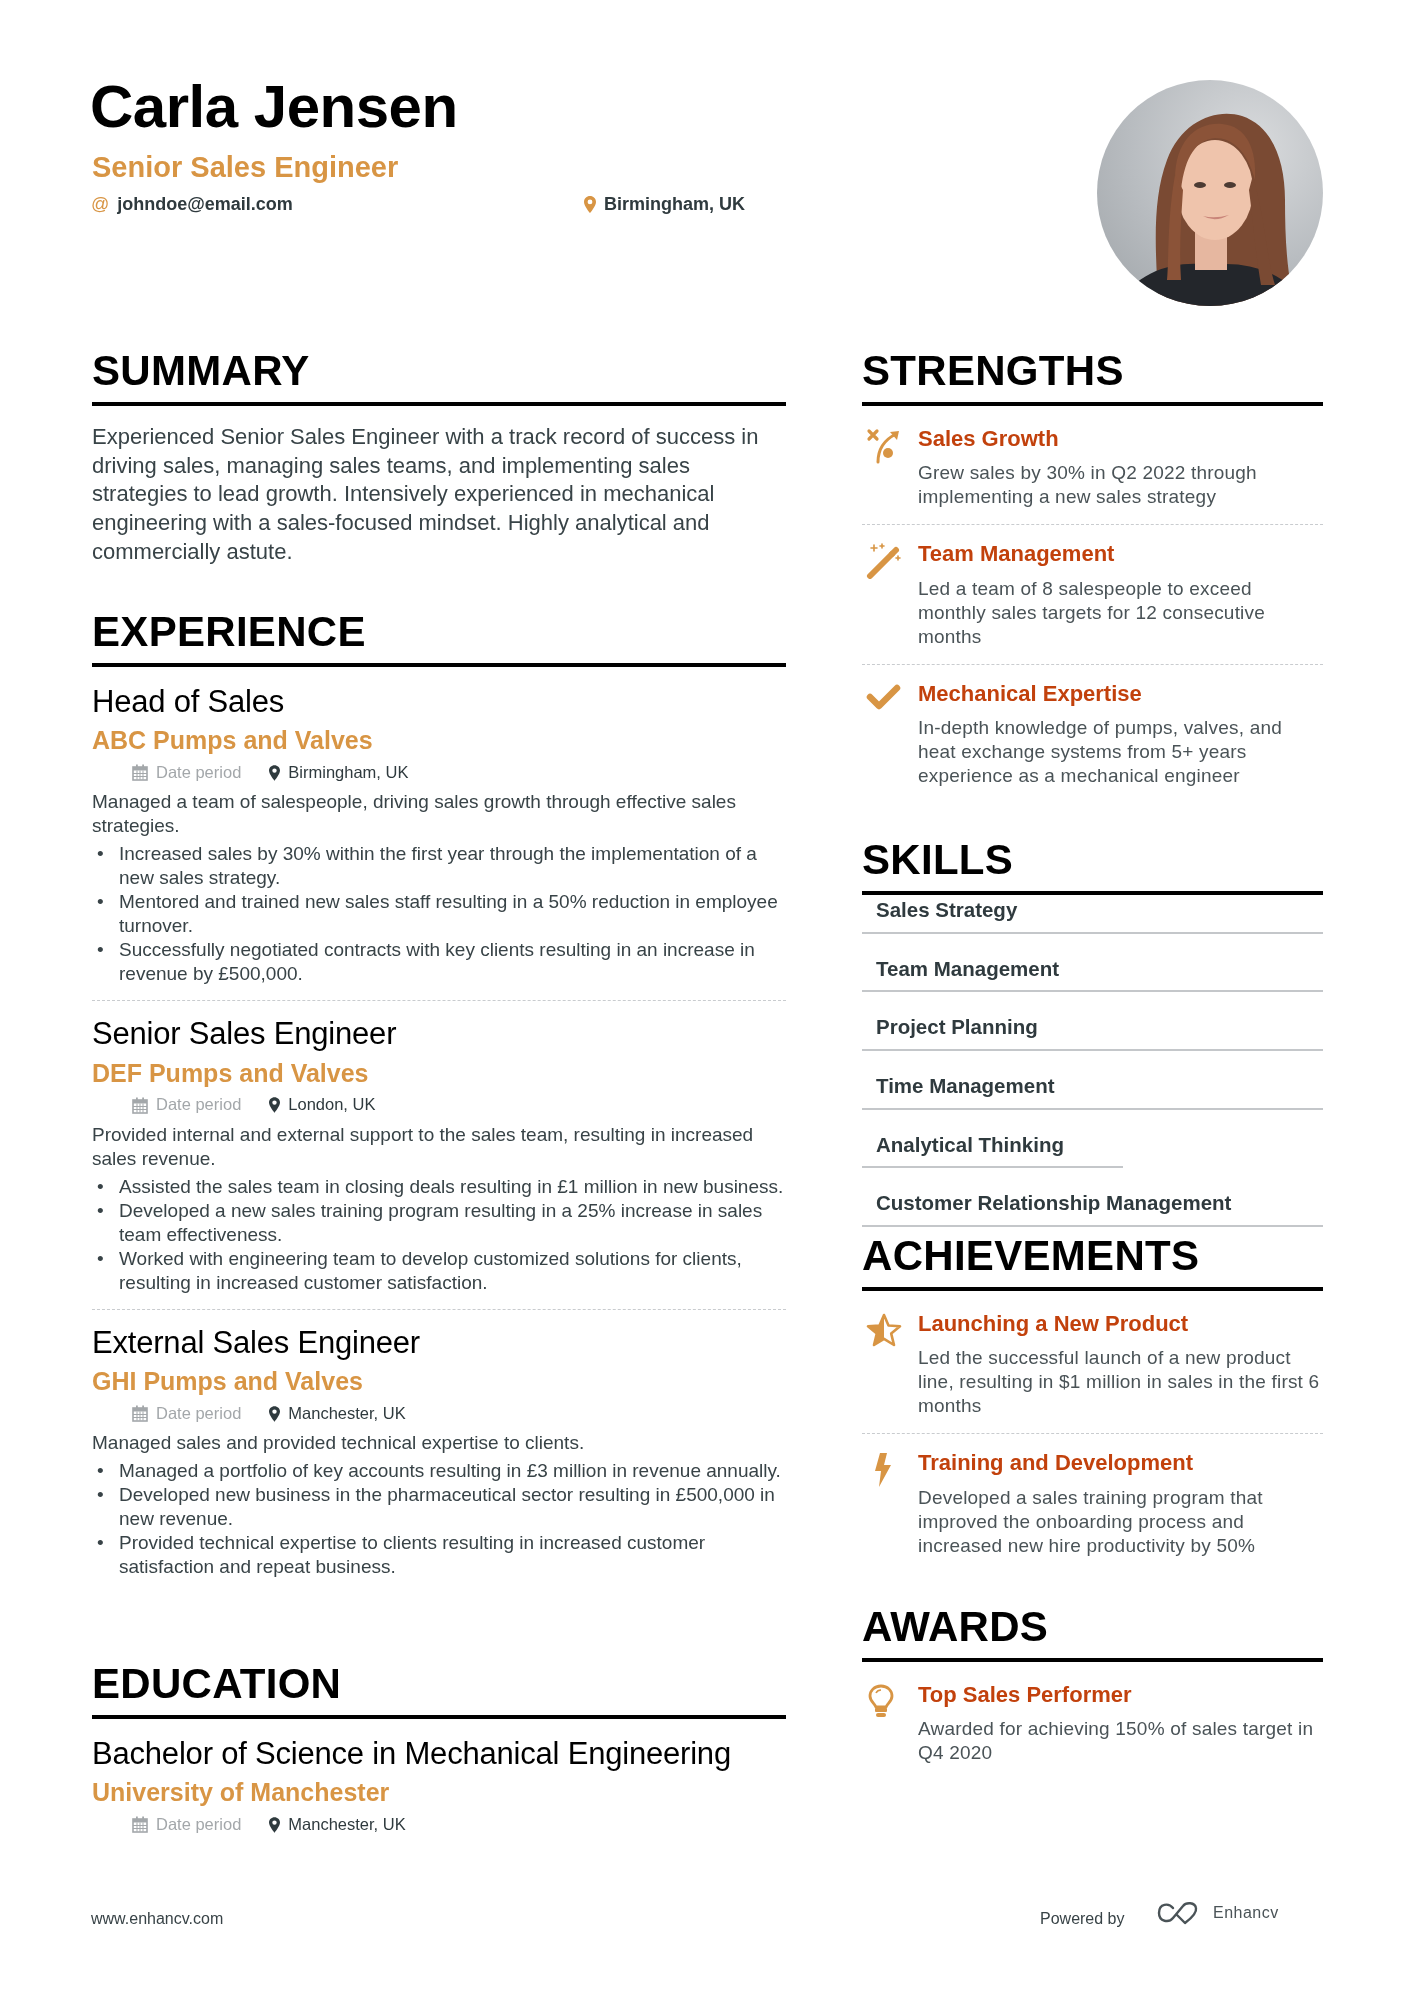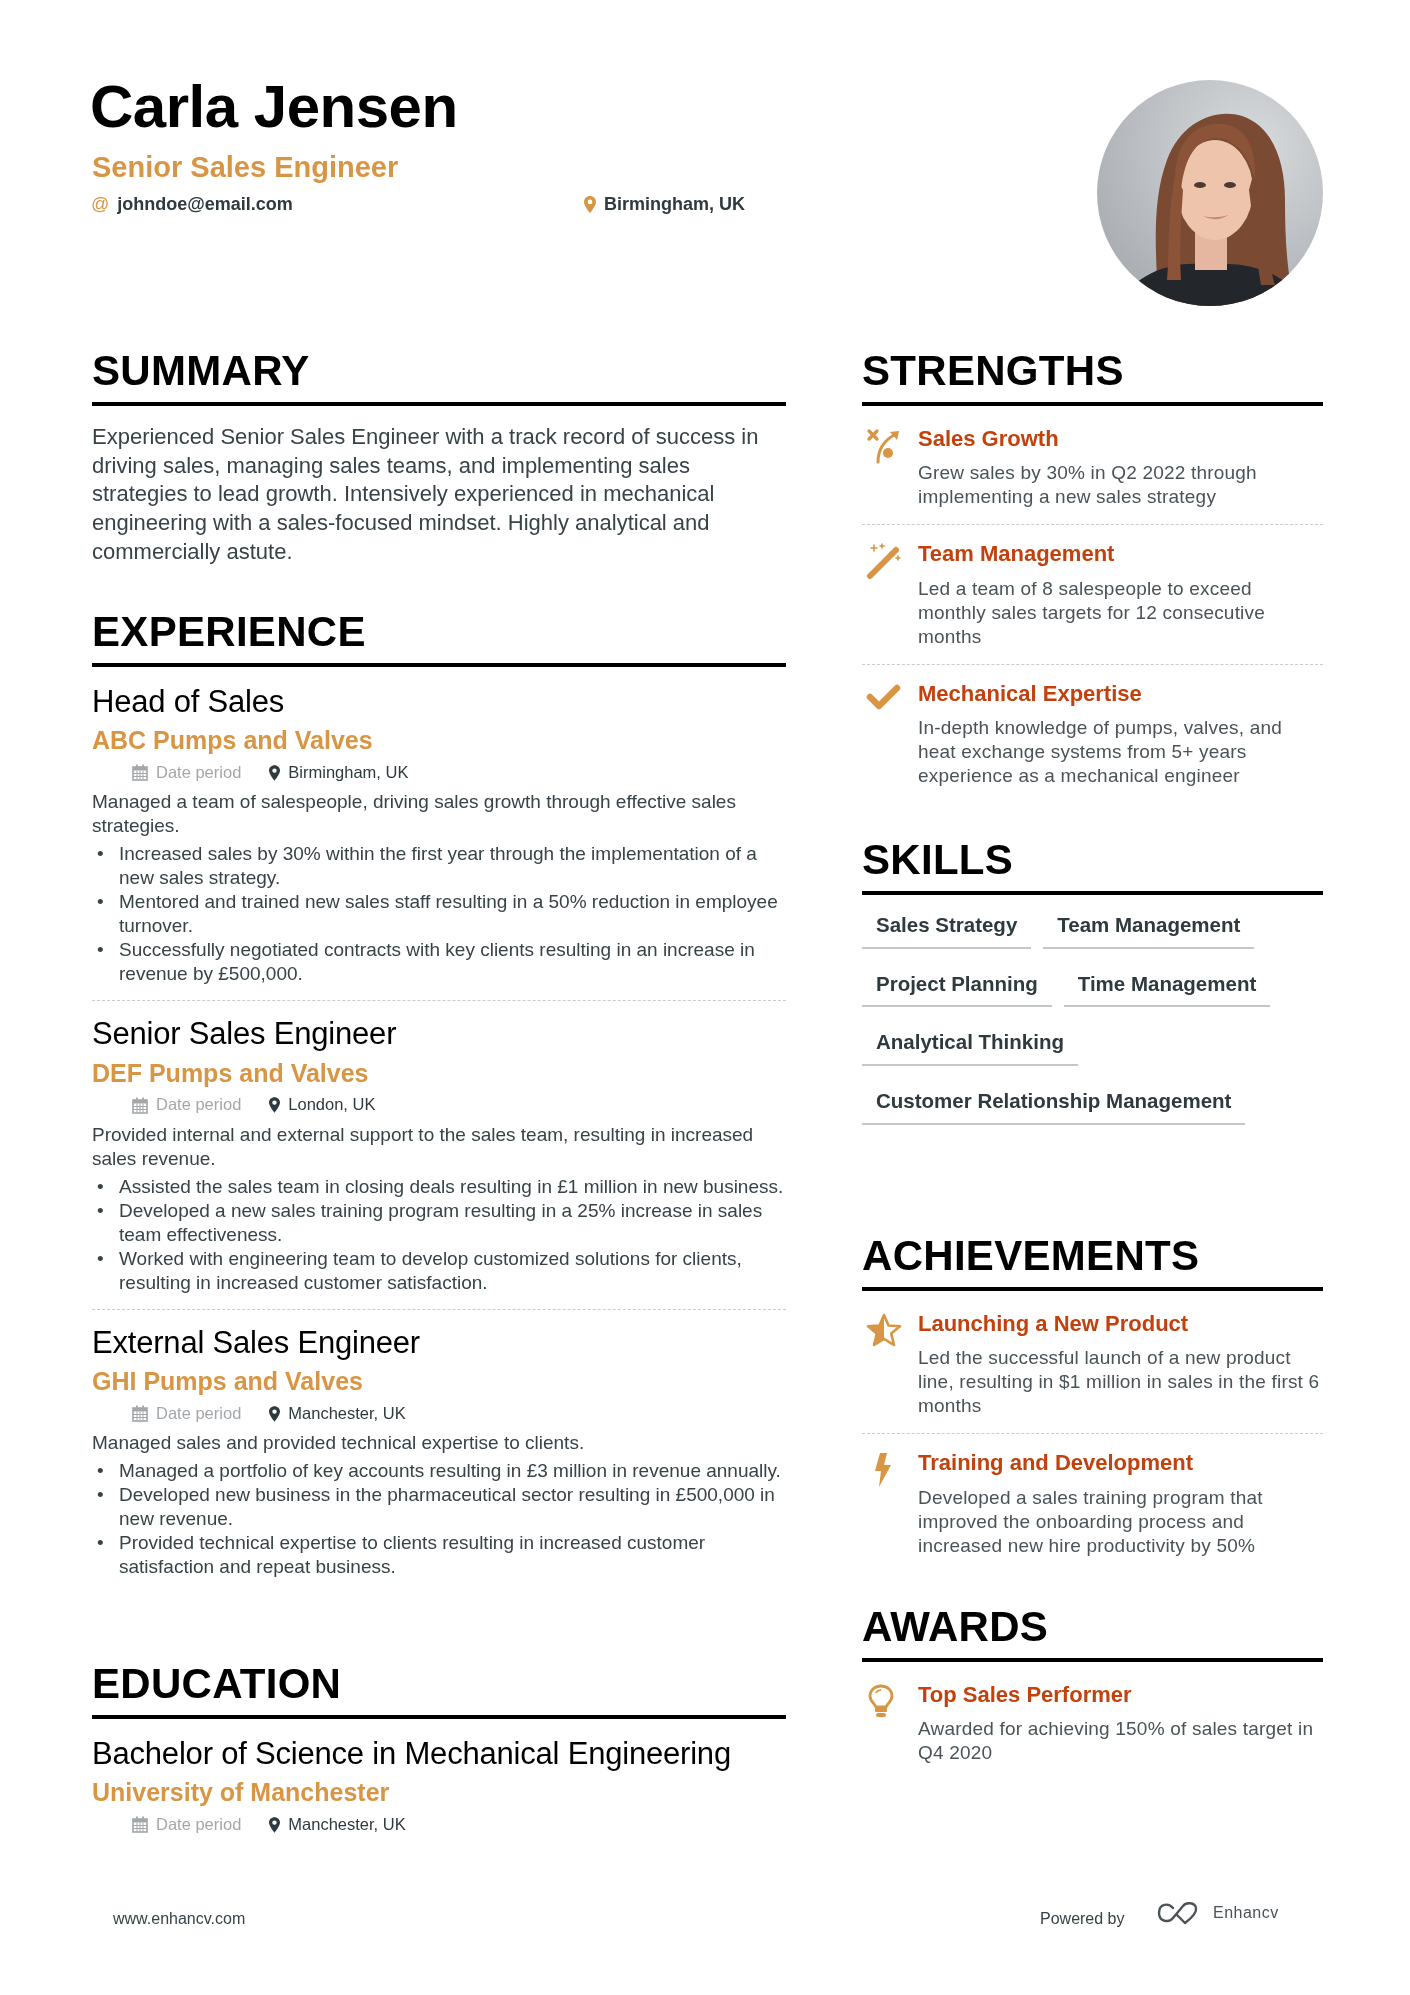--- a/index.html
+++ b/index.html
@@ -40,21 +40,21 @@
   .r-item { display: flex; }
   .r-icon { width: 46px; flex: 0 0 46px; padding-top: 2px; display: flex; justify-content: flex-start; padding-left: 4px; }
   .r-body { flex: 1; padding-left: 10px; }
   .r-title { font-size: 22px; font-weight: 700; color: #c2410c; line-height: 1.2; }
   .r-desc { font-size: 19px; line-height: 24px; color: #4a5357; margin-top: 9px; letter-spacing: 0.2px; }
 
   .skills { display: flex; flex-wrap: wrap; column-gap: 12px; row-gap: 22px; }
   .skill { font-size: 20.5px; font-weight: 700; color: #2f3a3e; padding: 0 14px 8px 14px; border-bottom: 2px solid #c4c7ca; line-height: 1.3; }
 
   
-  .foot-url { left: 91px; top: 1910px; font-size: 16px; color: #384347; margin-left: 22px; }
+  .foot-url { left: 91px; top: 1910px; font-size: 16px; color: #384347; }
   .foot-pow { left: 1040px; top: 1910px; font-size: 16px; color: #384347; }
   .foot-logo { left: 1155px; top: 1900px; display: flex; align-items: center; gap: 12px; }
   .foot-logo .brand { font-size: 16px; color: #4a5357; letter-spacing: 0.5px; }
 </style>
 </head>
 <body>
 
 <div class="abs name">Carla Jensen</div>
 <div class="abs role">Senior Sales Engineer</div>
 
@@ -264,21 +264,21 @@
     <div class="r-body">
       <div class="r-title">Mechanical Expertise</div>
       <div class="r-desc">In-depth knowledge of pumps, valves, and heat exchange systems from 5+ years experience as a mechanical engineer</div>
     </div>
   </div>
 </div>
 
 <div class="abs right" style="top:839px;">
   <div class="sec-h">SKILLS</div>
   <div class="sec-rule" style="margin-top:10px;"></div>
-  <div class="skills" style="margin-top:17px;">
+  <div class="skills" style="margin-top:2px;flex-direction:column;">
     <span class="skill">Sales Strategy</span>
     <span class="skill">Team Management</span>
     <span class="skill">Project Planning</span>
     <span class="skill">Time Management</span>
     <span class="skill" style="margin-right:200px;">Analytical Thinking</span>
     <span class="skill">Customer Relationship Management</span>
   </div>
 </div>
 
 <div class="abs right" style="top:1235px;">

